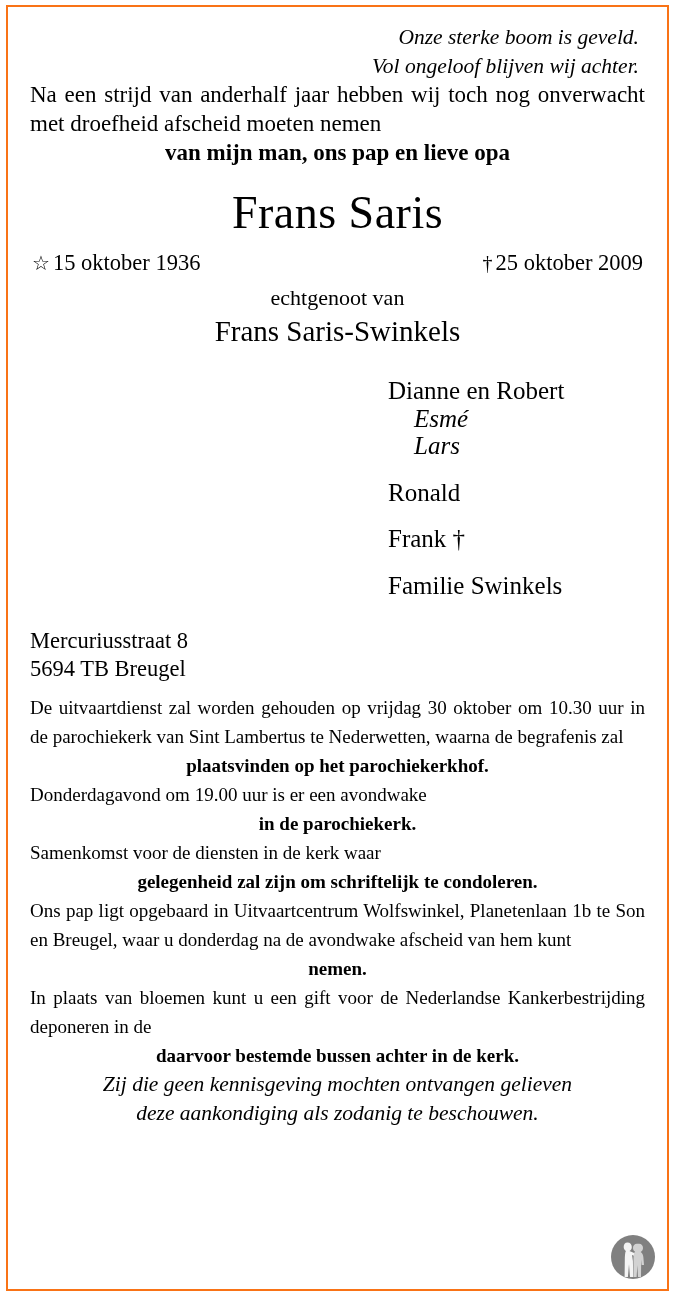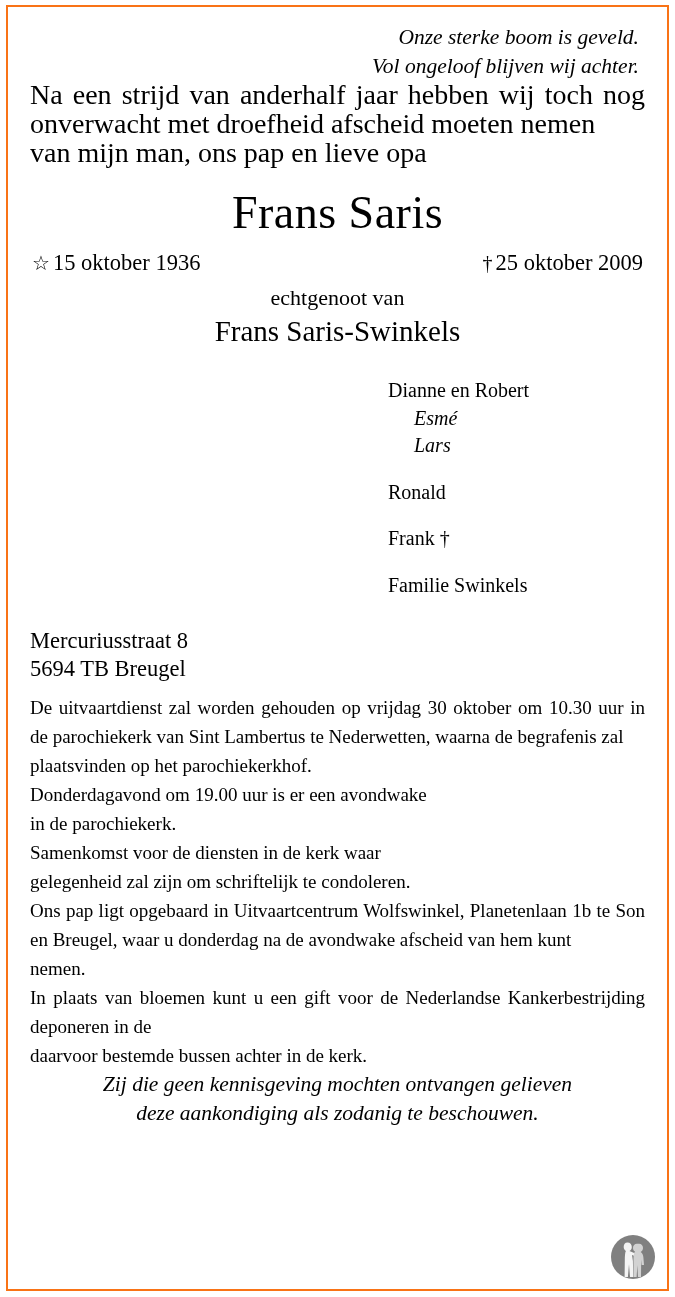--- a/index.html
+++ b/index.html
@@ -40,21 +40,21 @@
     display: block;
     font-style: italic;
     font-size: 21.5px;
     line-height: 28.5px;
     white-space: nowrap;
   }
 
   
   .intro {
     margin-top: 22px;
-    font-size: 28px;
+    font-size: 23px;
     line-height: 29px;
     text-align: justify;
     text-justify: inter-word;
   }
   .intro .lastline {
     display: block;
     text-align: left;
   }
 
   
@@ -93,21 +93,21 @@
     margin-top: 2px;
     text-align: center;
     font-size: 29px;
     line-height: 36px;
   }
 
   
   .survivors {
     margin-top: 28px;
     padding-left: 358px;
-    font-size: 20px;
+    font-size: 25px;
     line-height: 27.5px;
   }
   .surv-group {
     margin-bottom: 19px;
   }
   .surv-group:last-child {
     margin-bottom: 0;
   }
   .surv-line {
     display: block;
@@ -137,21 +137,22 @@
   .para {
     text-align: justify;
     text-justify: inter-word;
     margin: 0;
   }
   .para + .para {
     margin-top: 0;
   }
   .para .lastline {
     display: block;
-    text-align: left;
+    text-align: center;
+    font-weight: bold;
   }
 
   
   .closing {
     text-align: center;
     font-style: italic;
     font-size: 21.5px;
     line-height: 28.5px;
   }
   .closing span {

